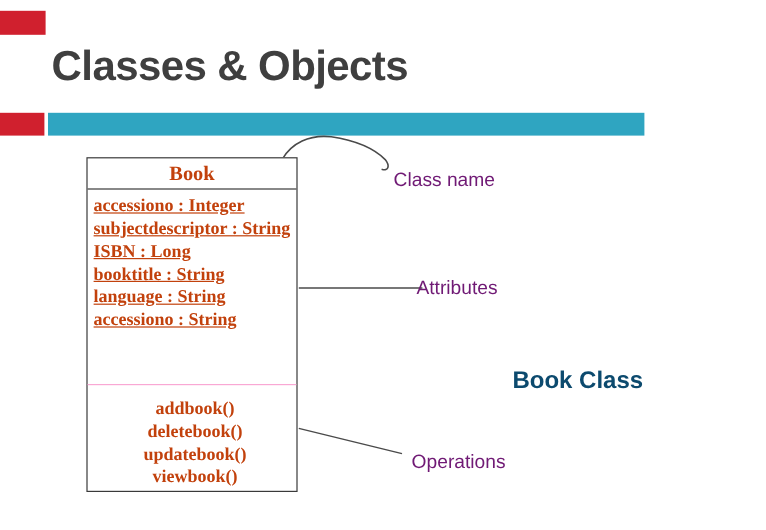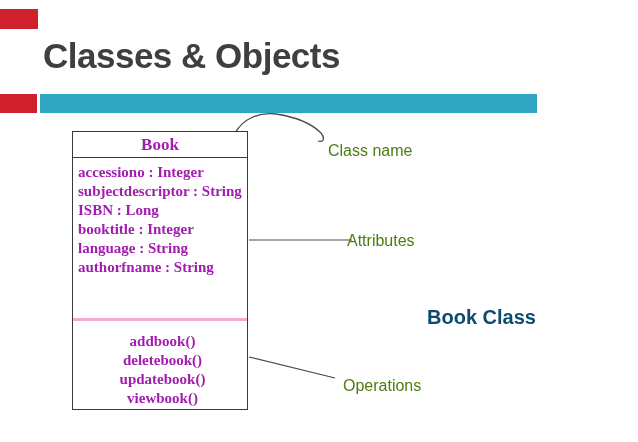--- a/index.html
+++ b/index.html
@@ -12,39 +12,40 @@
   #band-red{left:0;top:94px;width:37px;height:19px;background:#d0202e;}
   #band-teal{left:40px;top:94px;width:598px;height:19px;background:#2fa5c1;}
   #title{
     left:43px;top:36px;font-size:35px;font-weight:bold;color:#3f3f3f;
     letter-spacing:-0.5px;white-space:nowrap;
   }
   
   #uml-box{
     left:72px;top:131px;width:176px;height:279px;background:#ffffff;
     border:1.5px solid #3a3a3a;box-sizing:border-box;
-    font-family:"Liberation Serif",serif;color:#a21caf;
+    font-family:"Liberation Serif",serif;color:#c2410c;
   }
   #uml-header{
     height:25px;border-bottom:1px solid #3a3a3a;display:flex;
     align-items:center;justify-content:center;
     font-size:17px;font-weight:bold;
   }
   #uml-attrs{
-    height:163px;border-bottom:3px solid #f9a8d4;box-sizing:border-box;
+    height:163px;border-bottom:1px solid #f9a8d4;box-sizing:border-box;
     padding:5px 0 0 5px;
+    text-decoration:underline;
   }
   #uml-ops{
     box-sizing:border-box;padding:11px 0 0 5px;text-align:center;
   }
   .member-line{
     font-size:15px;font-weight:bold;line-height:19px;white-space:nowrap;
   }
   
-  .annot{color:#4d7c0f;font-size:16px;white-space:nowrap;}
+  .annot{color:#701a75;font-size:16px;white-space:nowrap;}
   #label-class-name{left:328px;top:142px;}
   #label-attributes{left:347px;top:232px;}
   #label-operations{left:343px;top:377px;}
   #label-book-class{
     left:427px;top:306px;color:#0c4a6e;font-size:20px;font-weight:bold;white-space:nowrap;
   }
   #connectors{left:0;top:0;width:638px;height:442px;pointer-events:none;}
 </style>
 </head>
 <body>
@@ -63,23 +64,23 @@
     <line x1="249" y1="240" x2="352" y2="240" stroke="#4a4a4a" stroke-width="1.2"></line>
     <line x1="249" y1="357" x2="335" y2="378" stroke="#4a4a4a" stroke-width="1.2"></line>
   </svg>
 
   <div id="uml-box" class="abs">
     <div id="uml-header">Book</div>
     <div id="uml-attrs">
       <div class="member-line">accessiono : Integer</div>
       <div class="member-line">subjectdescriptor : String</div>
       <div class="member-line">ISBN : Long</div>
-      <div class="member-line">booktitle : Integer</div>
+      <div class="member-line">booktitle : String</div>
       <div class="member-line">language : String</div>
-      <div class="member-line">authorfname : String</div>
+      <div class="member-line">accessiono : String</div>
     </div>
     <div id="uml-ops">
       <div class="member-line">addbook()</div>
       <div class="member-line">deletebook()</div>
       <div class="member-line">updatebook()</div>
       <div class="member-line">viewbook()</div>
     </div>
   </div>
 
   <div id="label-class-name" class="abs annot">Class name</div>

